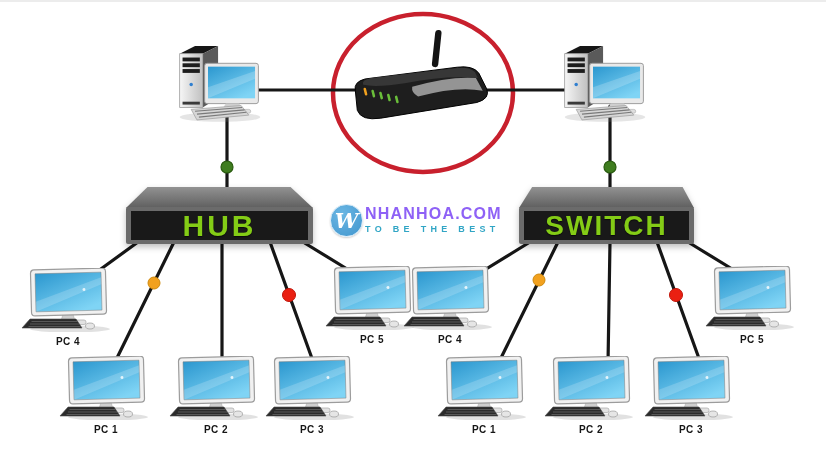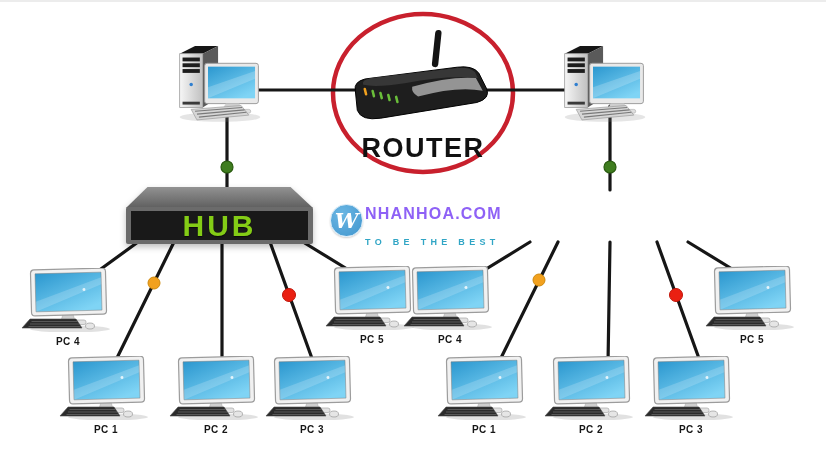--- a/index.html
+++ b/index.html
@@ -49,21 +49,21 @@
     width:31px;height:31px;border-radius:50%;
     background:radial-gradient(circle at 35% 30%,#66b5e3,#3b92cc);
     border:1px solid #cfe6f5;color:#fff;
     display:flex;align-items:center;justify-content:center;
     font-family:"DejaVu Serif","Liberation Serif",serif;
     font-style:italic;font-weight:700;font-size:21px;line-height:1;
     box-shadow:0 1px 2px rgba(0,0,0,.2);
   }
   .wm-text{margin-left:2px;margin-top:2px;}
   .wm-site{display:block;color:#8b5cf6;font-size:16px;font-weight:600;letter-spacing:1.2px;line-height:1.0;}
-  .wm-slogan{display:block;color:#2ba3c4;font-size:9px;font-weight:700;letter-spacing:4.3px;margin-top:16px;line-height:1;}
+  .wm-slogan{display:block;color:#2ba3c4;font-size:9px;font-weight:700;letter-spacing:4.3px;margin-top:3px;line-height:1;}
 </style>
 </head>
 <body>
 
 <div class="canvas">
 
   <svg width="0" height="0">
     <defs>
       <linearGradient id="scr" x1="0" y1="0" x2="0.7" y2="1">
         <stop offset="0" stop-color="#2b97cf"></stop>
@@ -154,30 +154,36 @@
     <path d="M66 60 Q104 49 131 51 L138 64 Q112 59 72 70 Q65 66 66 60 Z" fill="#a9a9a9" opacity="0.85"></path>
     <g>
       <rect x="17" y="61" width="2.6" height="8" rx="1.3" transform="rotate(-14 18 65)" fill="#f2a11e"></rect>
       <rect x="25" y="63" width="2.6" height="8" rx="1.3" transform="rotate(-14 26 67)" fill="#6abf3a"></rect>
       <rect x="33" y="65" width="2.6" height="8" rx="1.3" transform="rotate(-14 34 69)" fill="#6abf3a"></rect>
       <rect x="41" y="67" width="2.6" height="8" rx="1.3" transform="rotate(-14 42 71)" fill="#6abf3a"></rect>
       <rect x="49" y="69" width="2.6" height="8" rx="1.3" transform="rotate(-14 50 73)" fill="#6abf3a"></rect>
     </g>
   </svg>
 
-  <div class="router-label" style="left:343px;top:131px;width:160px">ROUTER</div>
 
   <div class="netbox" style="left:126px;width:187px;top:185px">
     <div class="topface hub-clip"></div>
     <div class="frontface"></div>
     <div class="panel">
       <span style="font-size:30px;letter-spacing:3px">HUB</span>
     </div>
   </div>
 
+  <div class="netbox" style="left:519px;width:175px;top:185px">
+    <div class="topface switch-clip"></div>
+    <div class="frontface"></div>
+    <div class="panel">
+      <span style="font-size:28px;letter-spacing:2px">SWITCH</span>
+    </div>
+  </div>
 
   <div class="watermark">
     <div class="wm-circle">W</div>
     <div class="wm-text">
       <span class="wm-site">NHANHOA.COM</span>
       <span class="wm-slogan">TO BE THE BEST</span>
     </div>
   </div>
 
   <div class="pc" style="left:18px;top:266px">

